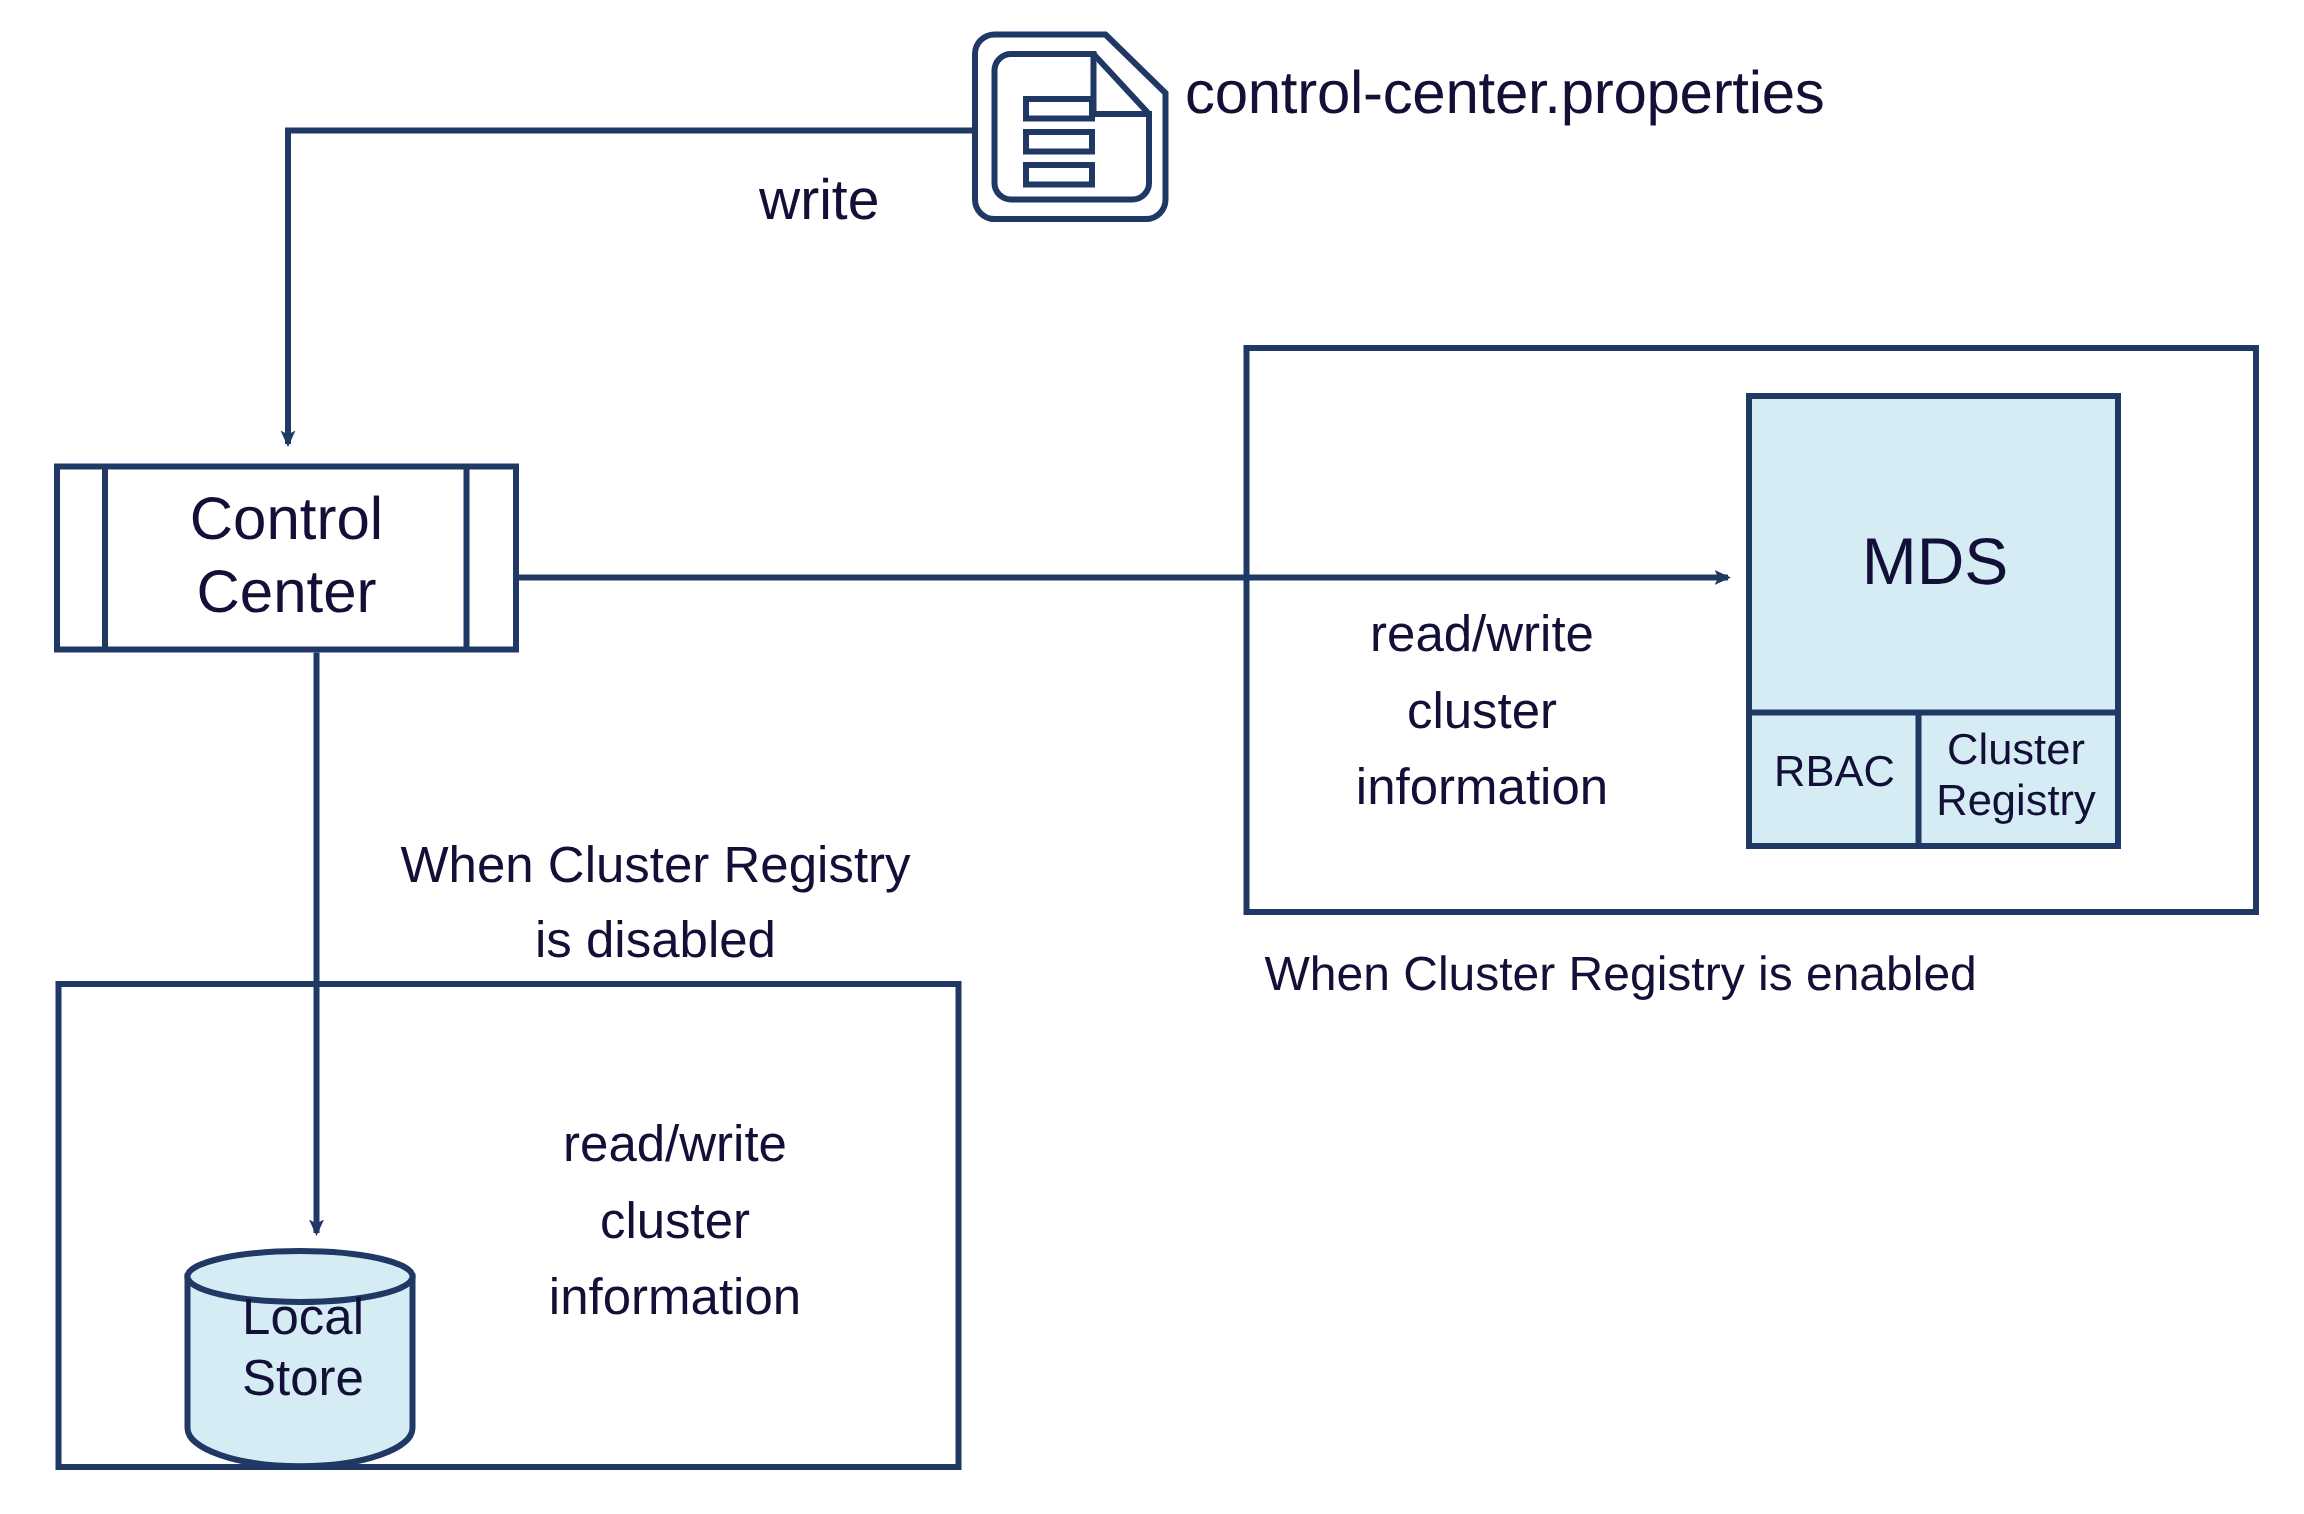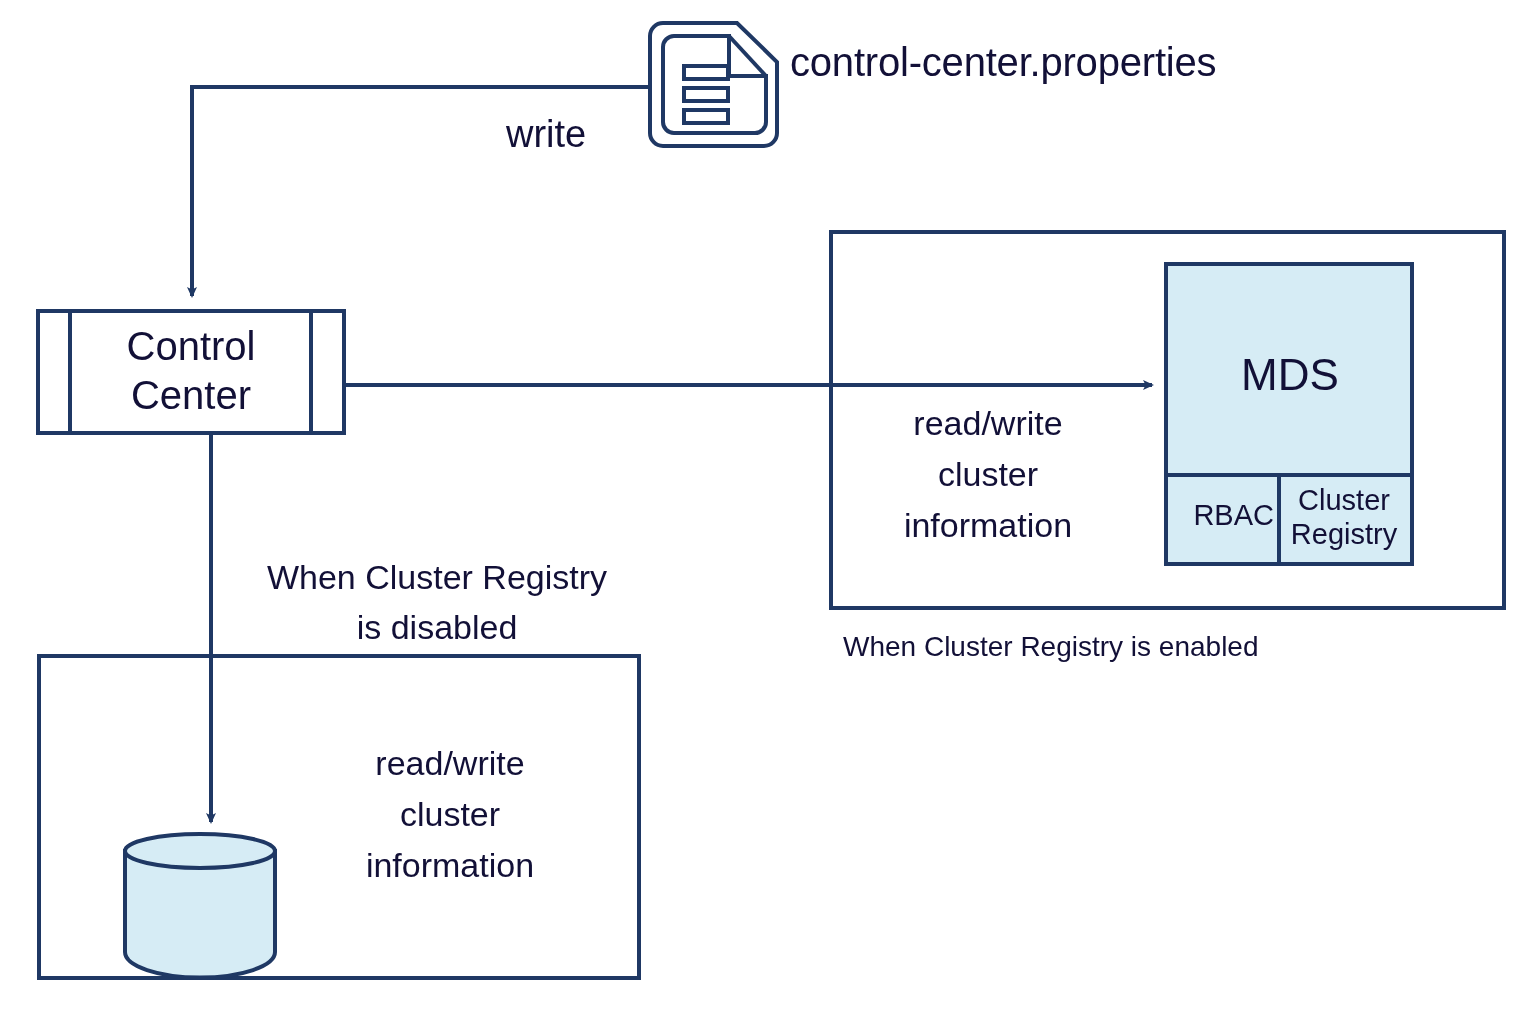--- a/index.html
+++ b/index.html
@@ -56,21 +56,20 @@
     left: 1170px;
     top: 348px;
     width: 240px;
     font-size: 44px;
   }
   #lbl-rbac {
     left: 1172px;
     top: 498px;
     width: 102px;
     font-size: 29px;
-    text-align: right;
   }
   #lbl-cluster-registry {
     left: 1283px;
     top: 483px;
     width: 122px;
     font-size: 29px;
     line-height: 1.18;
   }
   #lbl-rw-right {
     left: 866px;
@@ -84,21 +83,21 @@
     top: 552px;
     width: 414px;
     font-size: 34px;
     line-height: 1.48;
     text-align: center;
   }
   #lbl-enabled {
     left: 843px;
     top: 630px;
     width: 620px;
-    font-size: 28px;
+    font-size: 32px;
     text-align: left;
   }
   #lbl-rw-left {
     left: 328px;
     top: 738px;
     width: 244px;
     font-size: 34px;
     line-height: 1.5;
   }
   #lbl-local-store {
@@ -180,14 +179,16 @@
 
   <div class="lbl" id="lbl-disabled">When Cluster Registry
 is disabled</div>
 
   <div class="lbl" id="lbl-enabled">When Cluster Registry is enabled</div>
 
   <div class="lbl" id="lbl-rw-left">read/write
 cluster
 information</div>
 
+  <div class="lbl" id="lbl-local-store">Local
+Store</div>
 
 </div>
 
 </body></html>

